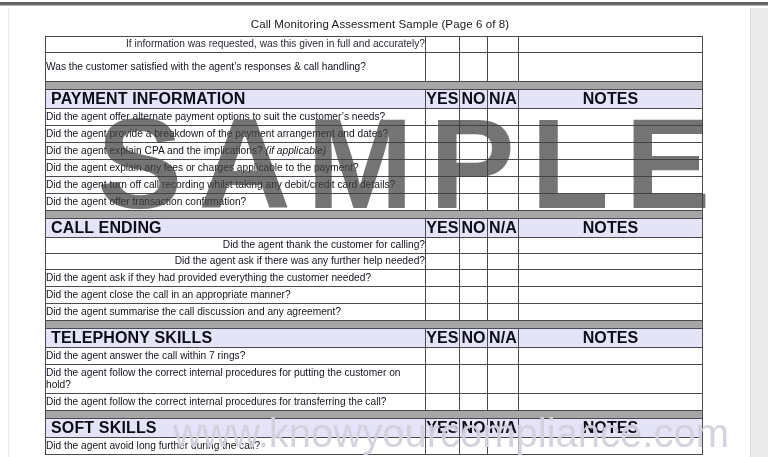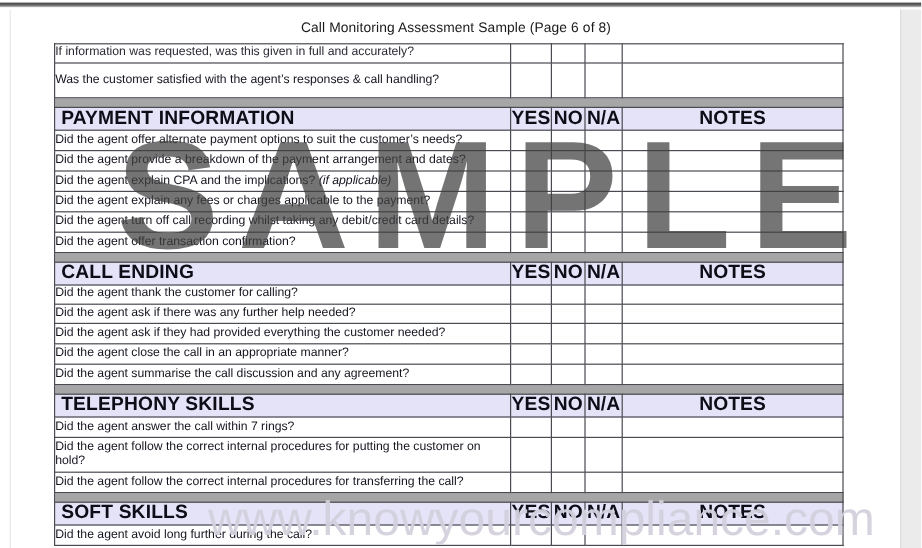--- a/index.html
+++ b/index.html
@@ -152,21 +152,21 @@
     padding-left: 5px;
     letter-spacing: 0.15px;
   }
   tr.sec > td.sec-col {
     text-align: center;
     letter-spacing: 0.1px;
   }
 
   tr.qrow > td { height: 17px; }
   tr.qrow.tall > td { height: 29px; }
-  tr.qrow.tight > td { height: 16px; }
+  tr.qrow.tight > td { height: 16px; text-align: right; }
 
   .italic { font-style: italic; }
 </style>
 </head>
 <body>
 
 <div id="viewer">
 
   <div class="top-divider"></div>
 

